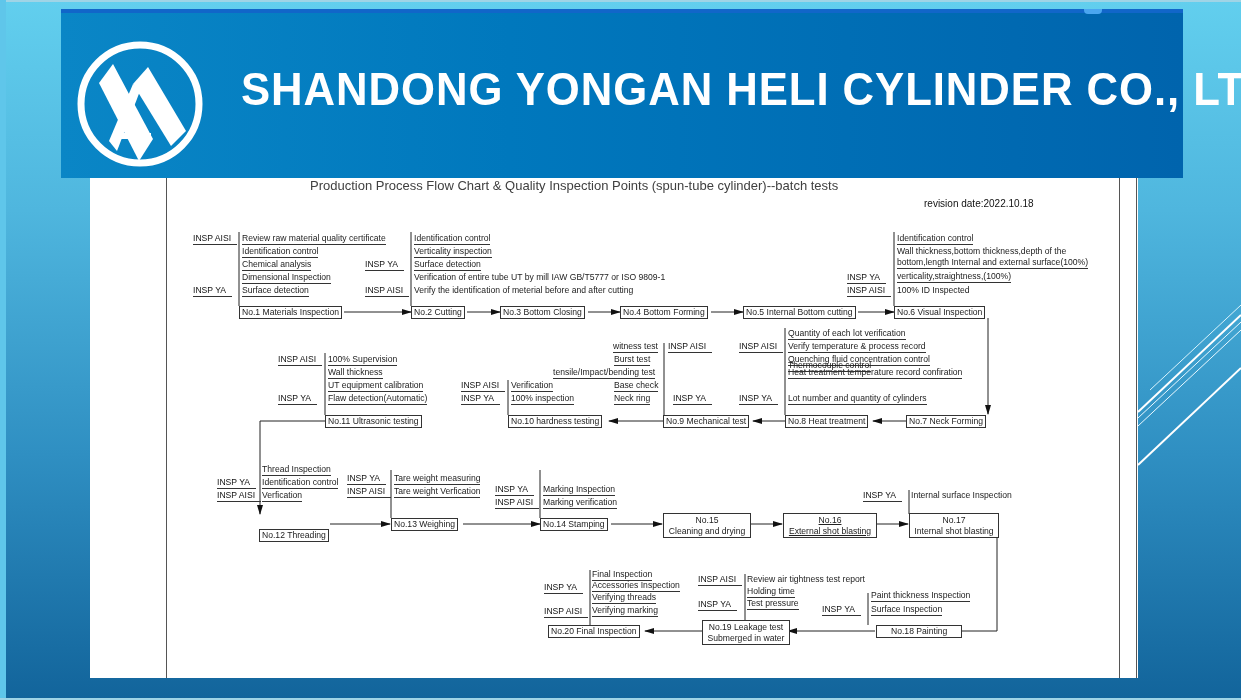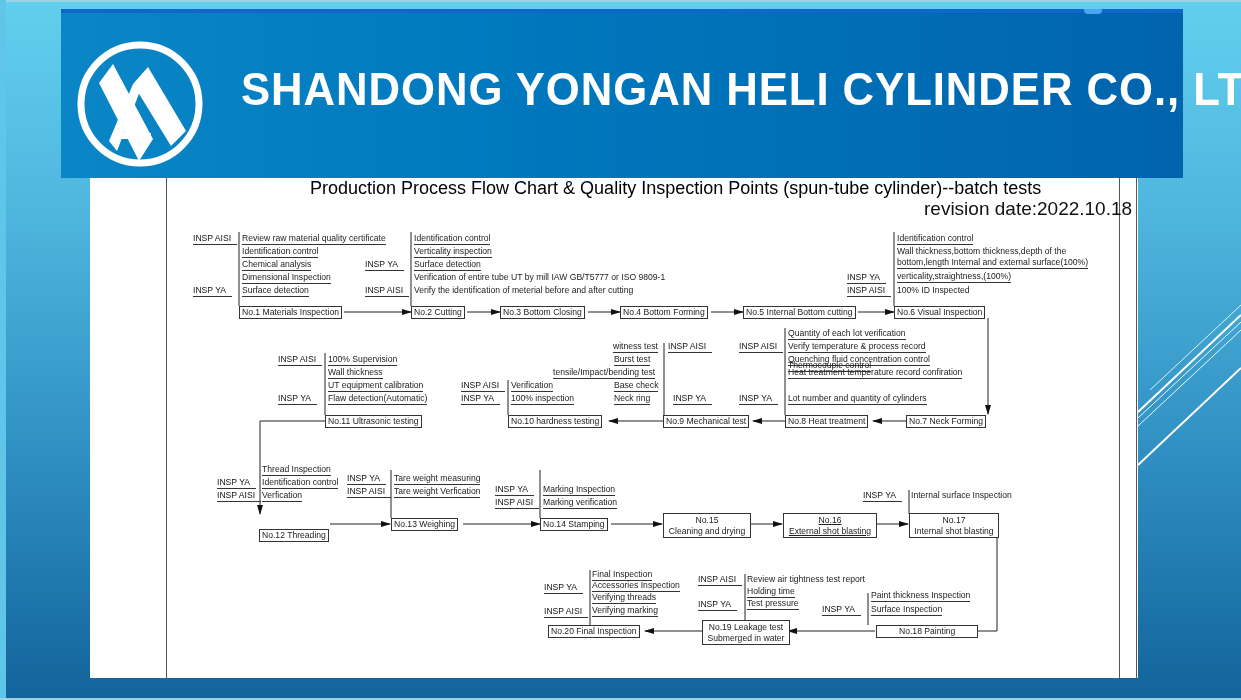--- a/index.html
+++ b/index.html
@@ -26,22 +26,22 @@
     border-top:4px solid #1166c9; box-sizing:border-box;
   }
   .banner-notch { position:absolute; left:1023px; top:-4px; width:18px; height:5px; background:#4aa6f0; border-radius:0 0 4px 4px; }
   .logo { position:absolute; left:14px; top:26px; width:130px; height:130px; }
   .company { position:absolute; left:180px; top:52px; color:#fff; font-family:"Liberation Sans", sans-serif;
     font-weight:bold; font-size:47px; letter-spacing:1px; transform:scaleX(0.93); transform-origin:left;
     white-space:nowrap; line-height:1; }
   .tagline { position:absolute; left:182px; top:120px; color:#fff; font-size:20px; white-space:nowrap; letter-spacing:0.3px; }
 
   
-  .title { position:absolute; left:310px; top:178px; font-size:18px; color:#000000; white-space:nowrap; }
-  .rev { position:absolute; left:924px; top:198px; font-size:19px; color:#111; white-space:nowrap; }
+  .title { position:absolute; left:310px; top:178px; font-size:13px; color:#404040; white-space:nowrap; }
+  .rev { position:absolute; left:924px; top:198px; font-size:10px; color:#111; white-space:nowrap; }
 
   .t { position:absolute; font-size:8.6px; color:#222; white-space:nowrap; line-height:11px; }
   .u { border-bottom:1px solid #333; }
   .insp { position:absolute; font-size:8.6px; color:#111; white-space:nowrap; line-height:11px; border-bottom:1px solid #333; padding-right:6px; }
   .box { position:absolute; font-size:8.6px; color:#222; white-space:nowrap; border:1px solid #333; padding:0 2px; line-height:11px; background:#fff; }
   .box2 { text-align:center; line-height:10.5px; padding:1px 3px; }
   svg.lines { position:absolute; left:0; top:0; }
 </style>
 </head>
 <body>
@@ -224,21 +224,21 @@
 <div class="insp" style="left:863px;top:490px;">INSP YA</div>
 <div class="t" style="left:911px;top:490px;">Internal surface Inspection</div>
 <div class="box box2" style="left:909px;top:513px;width:82px;">
   <div>No.17</div>
   <div>Internal shot blasting</div>
 </div>
 
 <div class="t u" style="left:871px;top:590px;">Paint thickness Inspection</div>
 <div class="insp" style="left:822px;top:604px;">INSP YA</div>
 <div class="t u" style="left:871px;top:604px;">Surface Inspection</div>
-<div class="box" style="left:876px;top:625px;padding:0 22px;">No.18 Painting</div>
+<div class="box" style="left:876px;top:625px;padding:0 14px;">No.18 Painting</div>
 
 <div class="insp" style="left:698px;top:574px;">INSP AISI</div>
 <div class="t" style="left:747px;top:574px;">Review air tightness test report</div>
 <div class="t u" style="left:747px;top:586px;">Holding time</div>
 <div class="insp" style="left:698px;top:599px;">INSP YA</div>
 <div class="t u" style="left:747px;top:598px;">Test pressure</div>
 <div class="box box2" style="left:702px;top:620px;width:80px;">
   <div>No.19 Leakage test</div>
   <div>Submerged in water</div>
 </div>

